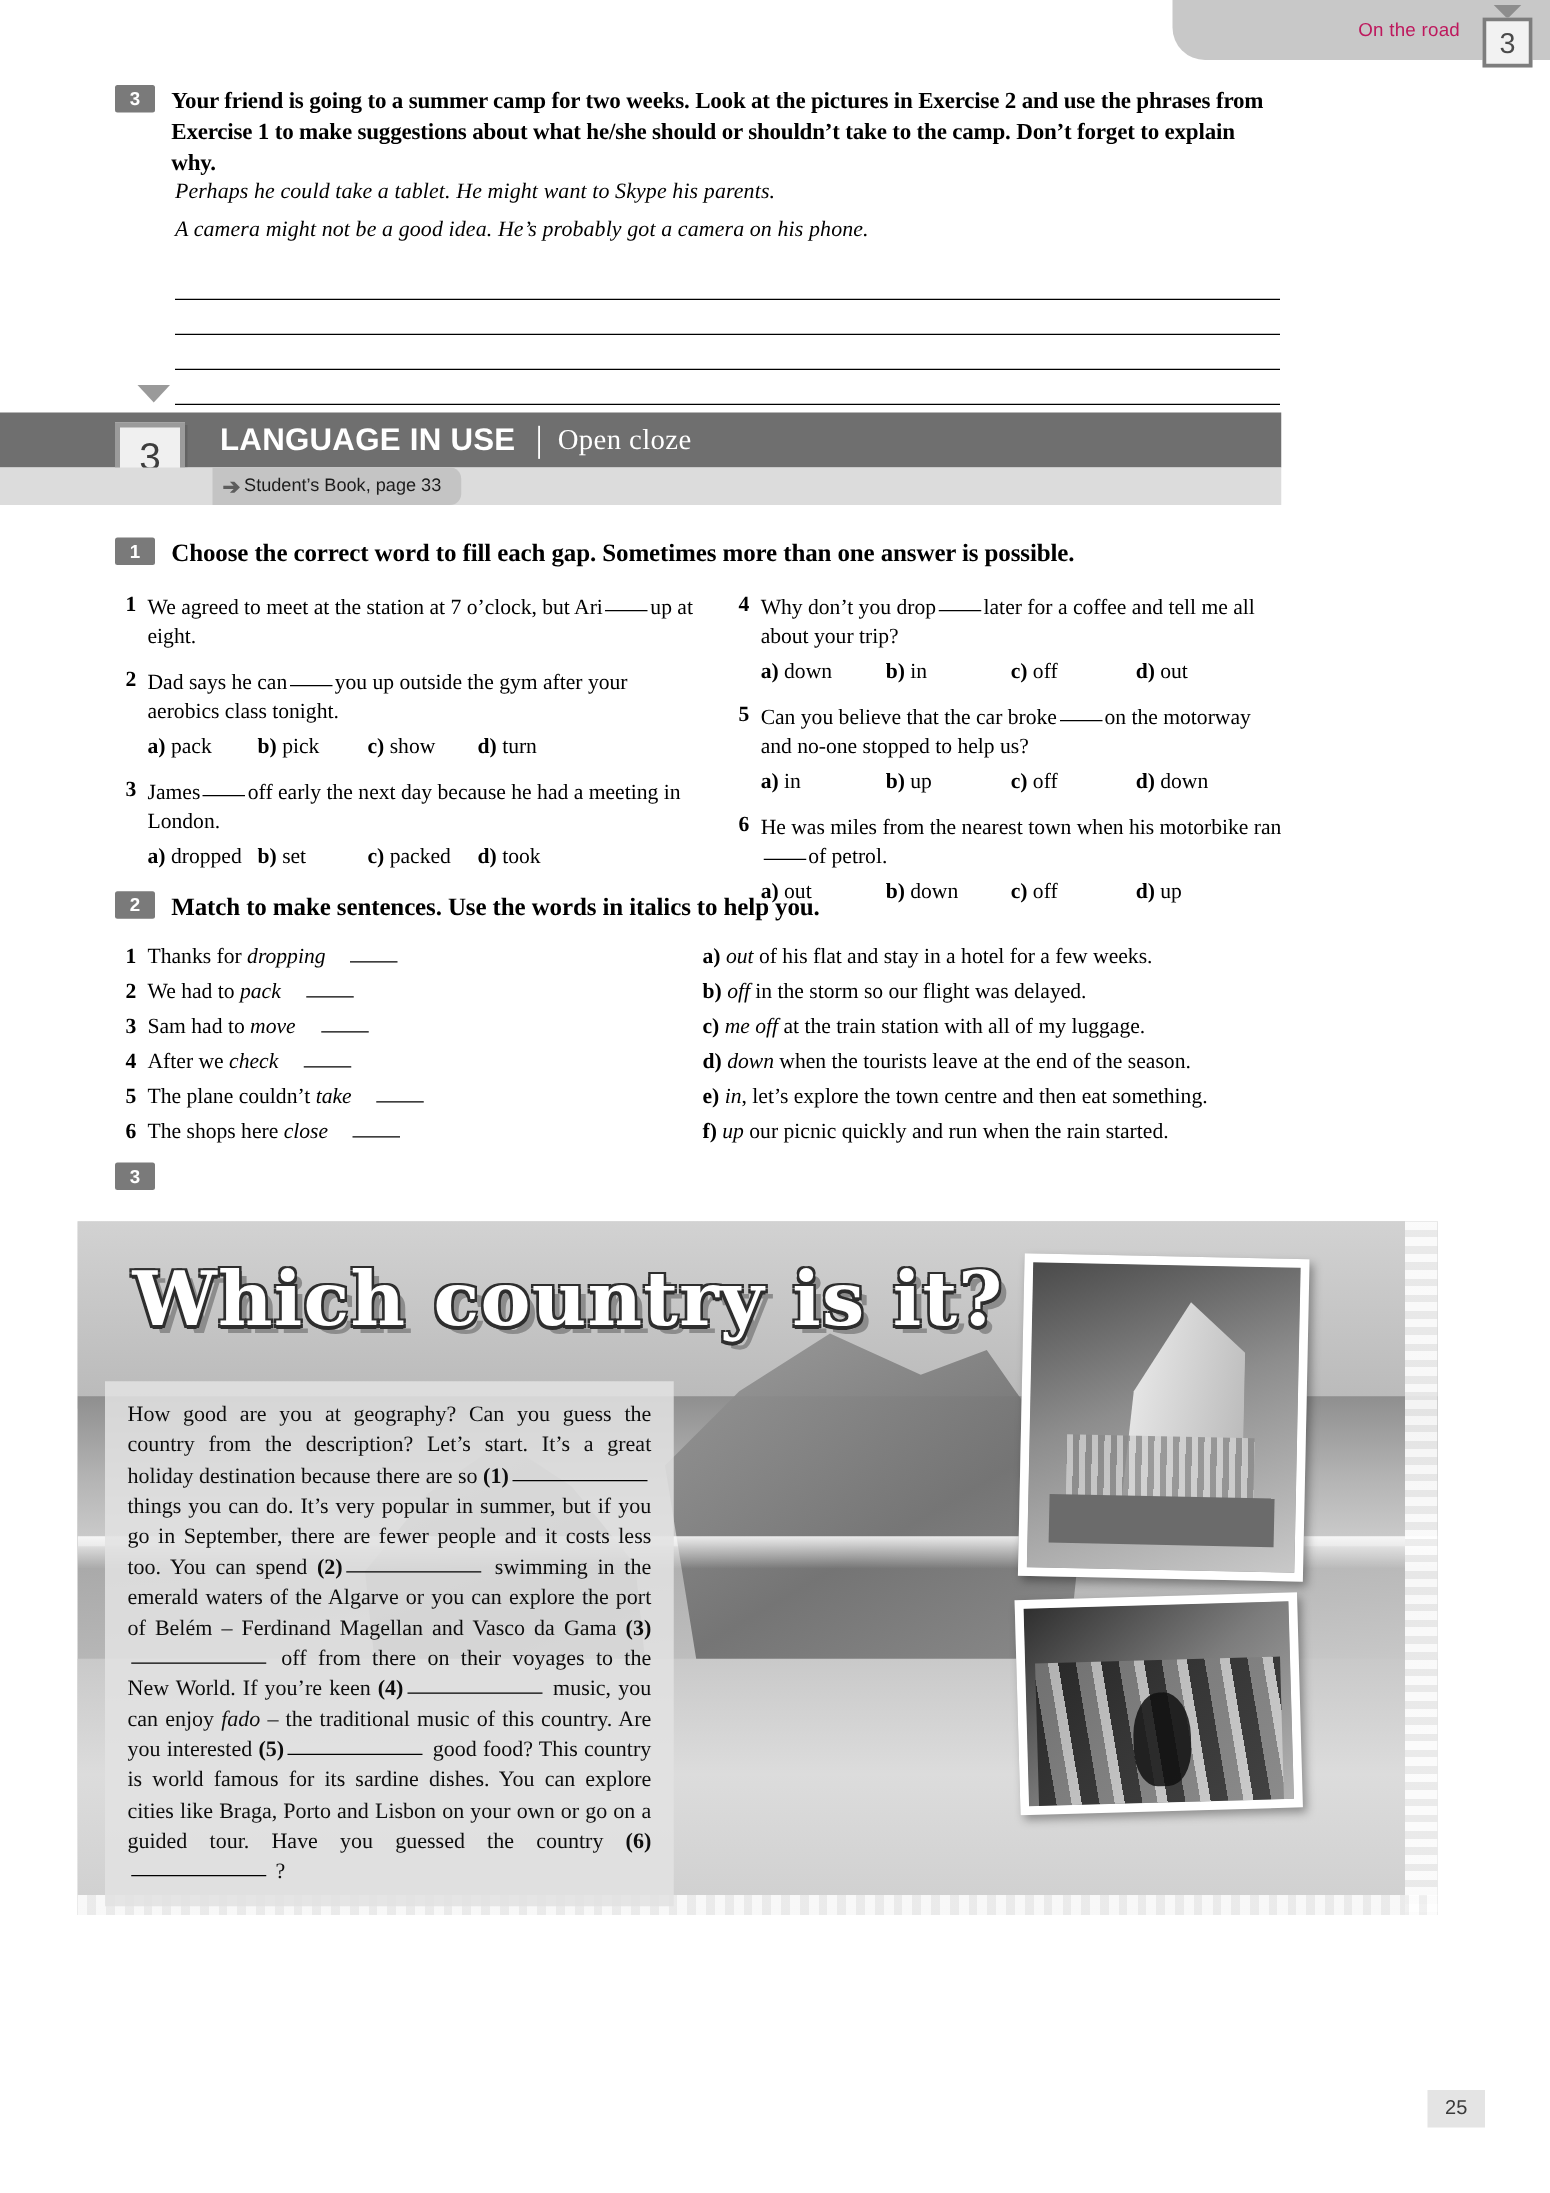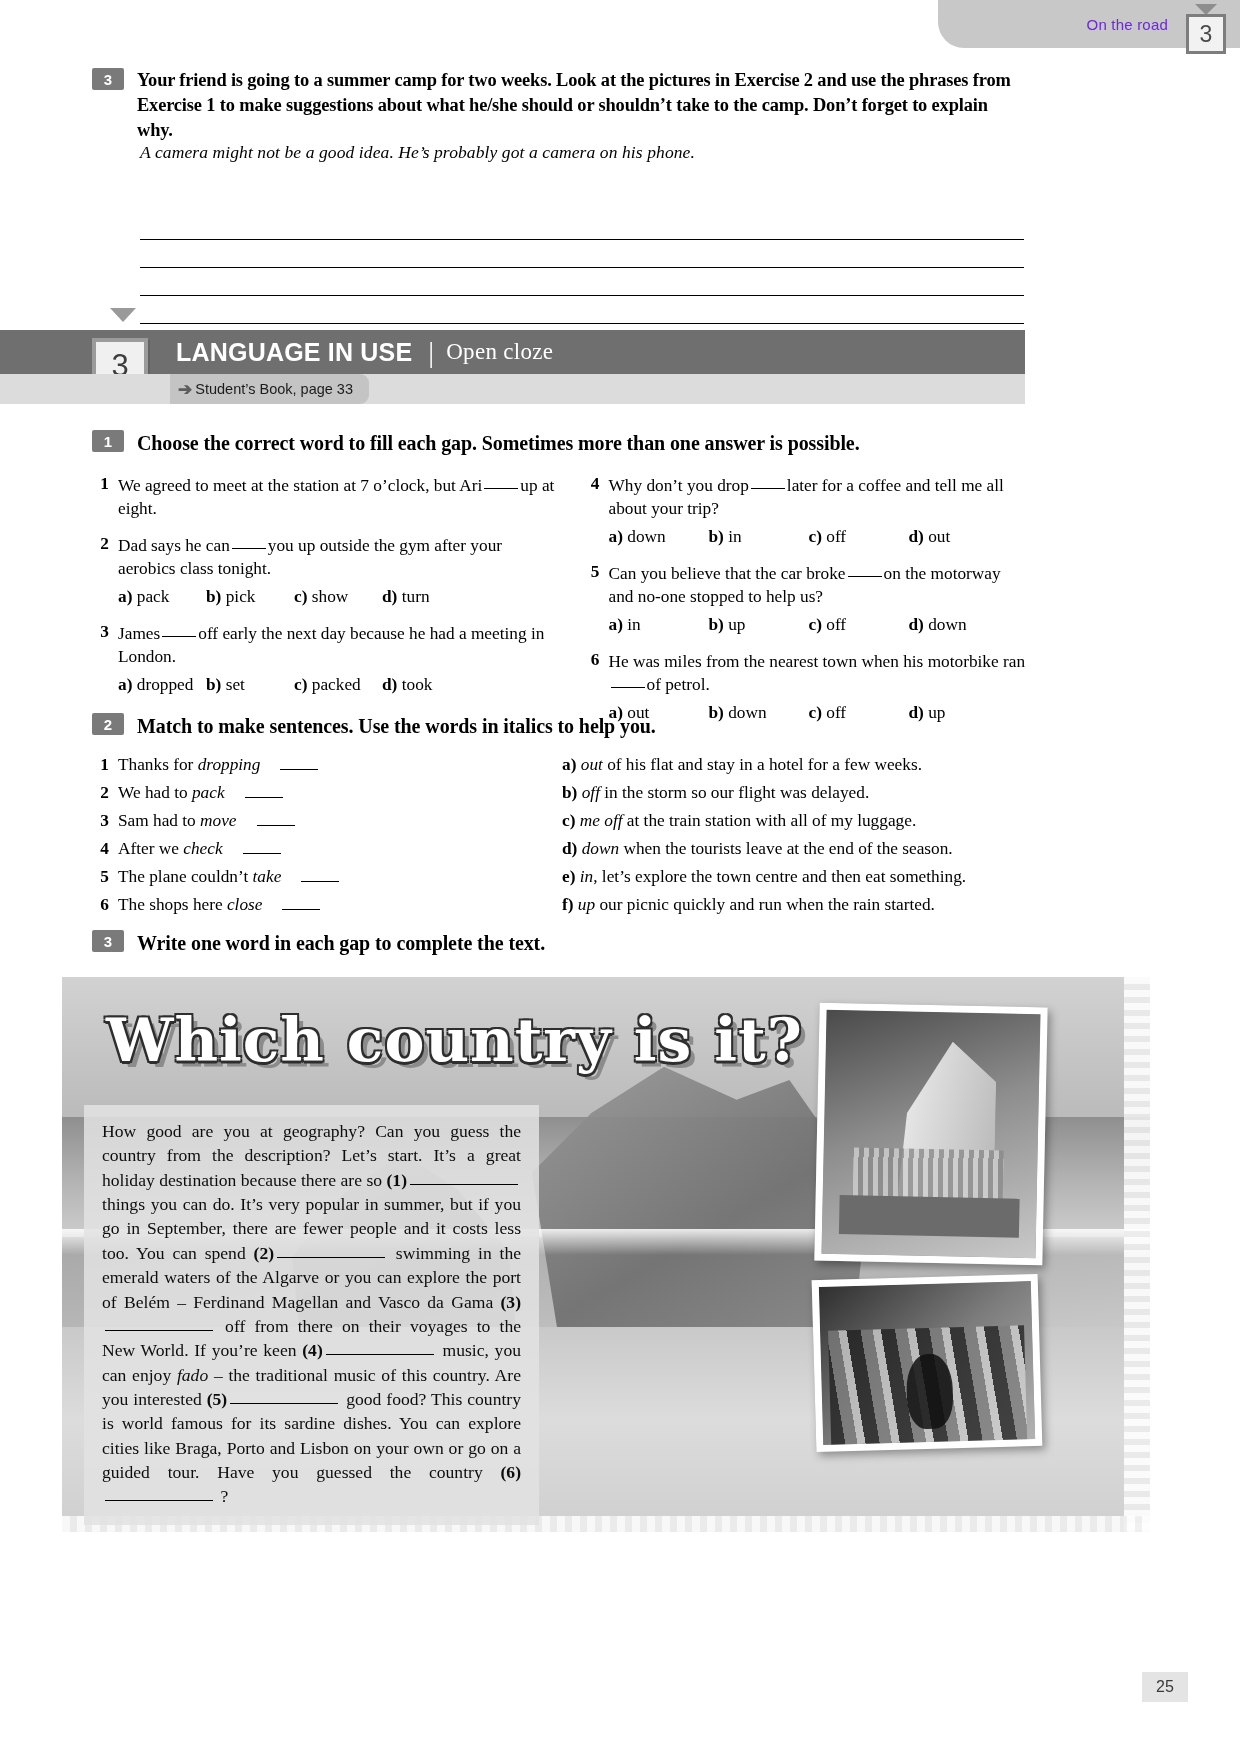--- a/index.html
+++ b/index.html
@@ -16,21 +16,21 @@
   
   .runhead {
     position:absolute; top:0; left:938px; width:302px; height:48px;
     background:#c8c8c8;
     border-bottom-left-radius:26px;
     display:flex; align-items:center; justify-content:flex-end;
     padding-right:72px;
   }
   .runhead-label {
     font-family:"Liberation Sans", sans-serif;
-    font-size:15px; color:#6d28d9; letter-spacing:.2px;
+    font-size:15px; color:#be185d; letter-spacing:.2px;
   }
   .runhead-unitbox {
     position:absolute; top:14px; right:14px;
     width:40px; height:40px; background:#f2f2f2;
     border:3px solid #7d7d7d;
     display:flex; align-items:center; justify-content:center;
     font-family:"Liberation Sans", sans-serif;
     font-size:23px; color:#4a4a4a;
   }
   .runhead-caret {
@@ -244,20 +244,21 @@
   <span class="runhead-label">On the road</span>
 </div>
 <div class="runhead-caret"></div>
 <div class="runhead-unitbox">3</div>
 
 <div class="ex3top">
   <span class="exnum">3</span>
   <div class="rubric">Your friend is going to a summer camp for two weeks. Look at the pictures in Exercise 2 and use the phrases from Exercise 1 to make suggestions about what he/she should or shouldn’t take to the camp. Don’t forget to explain why.</div>
 </div>
 <div class="ex-examples">
+  <p>Perhaps he could take a tablet. He might want to Skype his parents.</p>
   <p>A camera might not be a good idea. He’s probably got a camera on his phone.</p>
 </div>
 <div class="writelines">
   <div class="wl"></div>
   <div class="wl"></div>
   <div class="wl"></div>
   <div class="wl"></div>
 </div>
 
 <div class="sect-caret"></div>
@@ -403,21 +404,20 @@
       <div class="arow"><b>d)</b> <em>down</em><span> when the tourists leave at the end of the season.</span></div>
       <div class="arow"><b>e)</b> <em>in</em><span>, let’s explore the town centre and then eat something.</span></div>
       <div class="arow"><b>f)</b> <em>up</em><span> our picnic quickly and run when the rain started.</span></div>
     </div>
   </div>
 </div>
 
 <div id="ex3">
   <div class="ex-head">
     <span class="exnum">3</span>
-    <div class="rubric">Write one word in each gap to complete the text.</div>
   </div>
 </div>
 
 <div class="panel">
   <div class="sky"></div>
   <div class="sea"></div>
   <div class="cliff1"></div>
   <div class="cliff2"></div>
   <div class="surf"></div>
   <div class="beach"></div>

